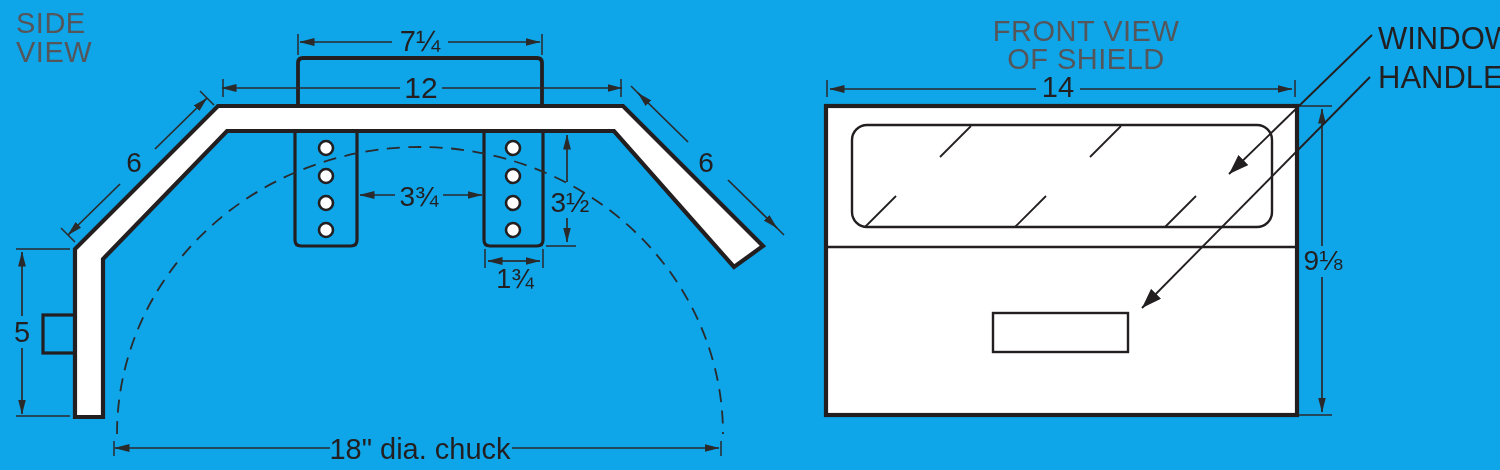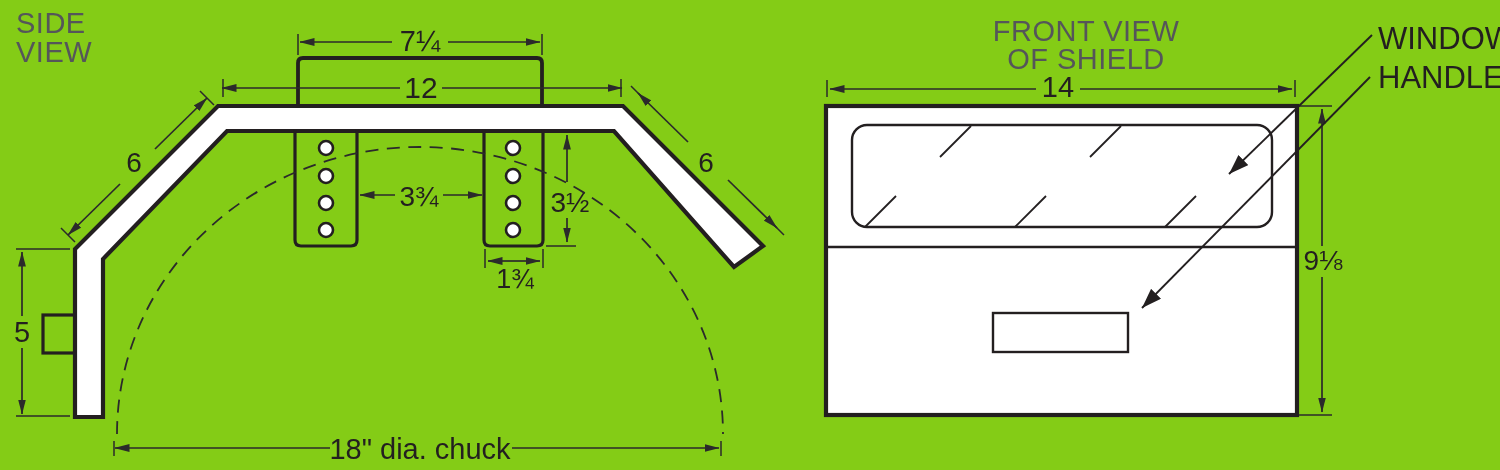--- a/index.html
+++ b/index.html
@@ -1,16 +1,16 @@
 <!DOCTYPE html>
 <html><head>
 <meta charset="utf-8">
 <style>
   html,body{margin:0;padding:0;background:#ffffff;}
-  .canvas{position:relative;width:1500px;height:470px;background:#84cc16;overflow:hidden;text-align:right;}
+  .canvas{position:relative;width:1500px;height:470px;background:#0ea5e9;overflow:hidden;text-align:right;}
   svg{display:block;}
   text{font-family:"Liberation Sans", sans-serif; fill:#231f20;}
   .title{fill:#55565a; letter-spacing:0.5px;}
   .lbl{fill:#231f20;}
   .outline{fill:#ffffff;stroke:#231f20;stroke-width:4.2;stroke-linejoin:miter;}
   .thick{fill:none;stroke:#231f20;stroke-width:3.8;stroke-linejoin:round;}
   .tab{fill:none;stroke:#231f20;stroke-width:3.2;}
   .hole{fill:#ffffff;stroke:#231f20;stroke-width:2.6;}
   .dim{stroke:#2b2a2b;stroke-width:1.7;fill:none;}
   .ext{stroke:#2b2a2b;stroke-width:1.5;fill:none;}

